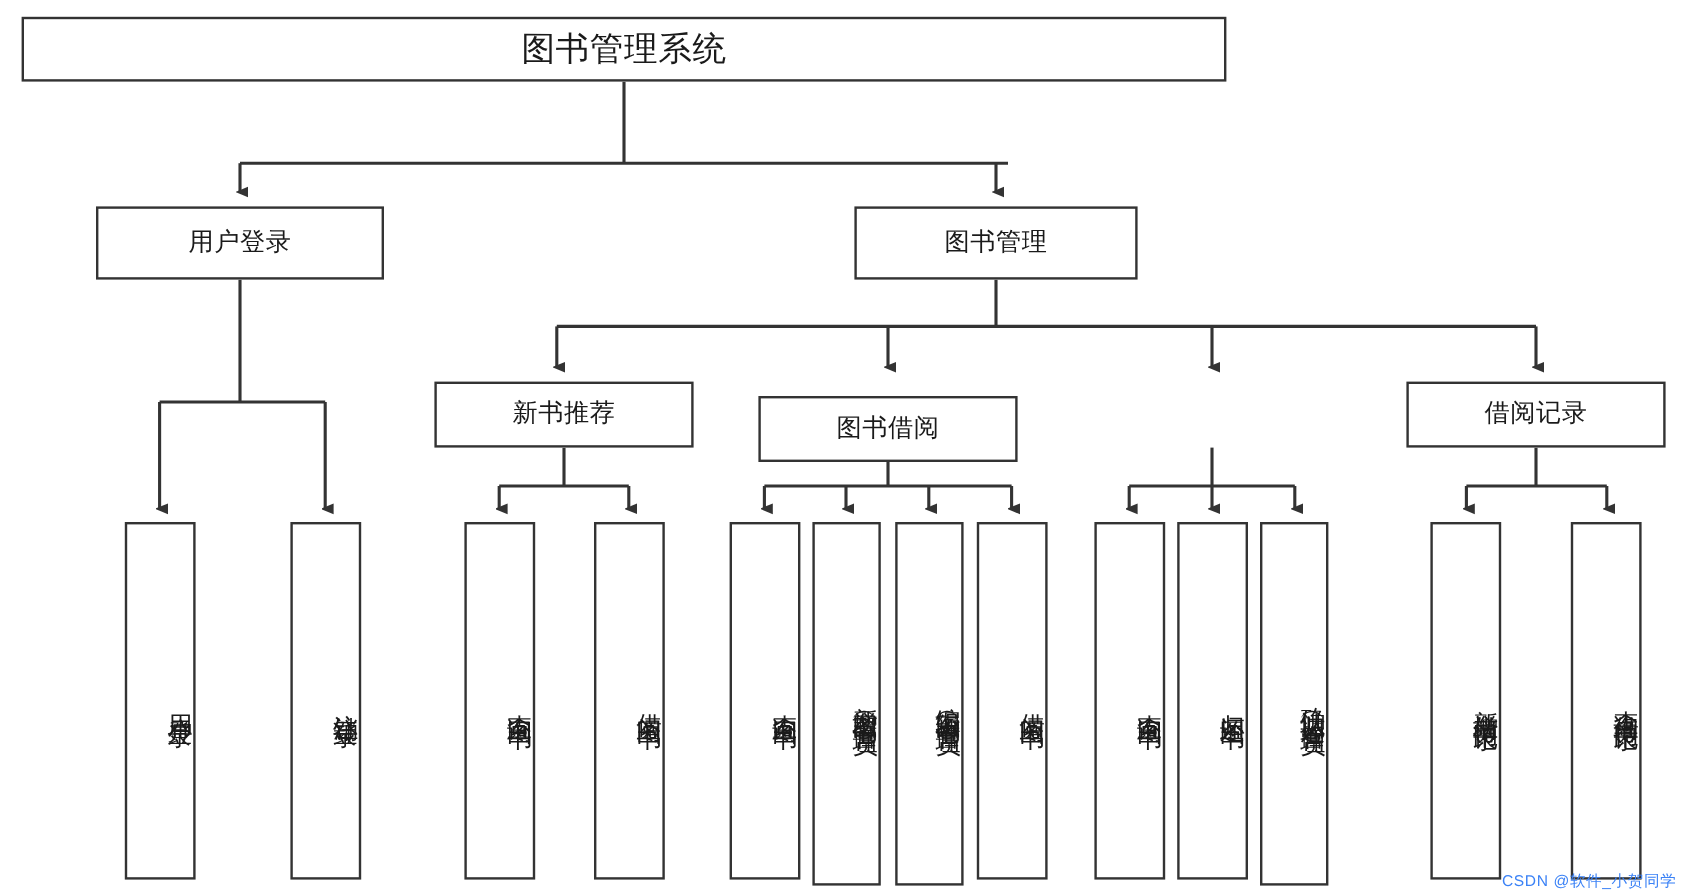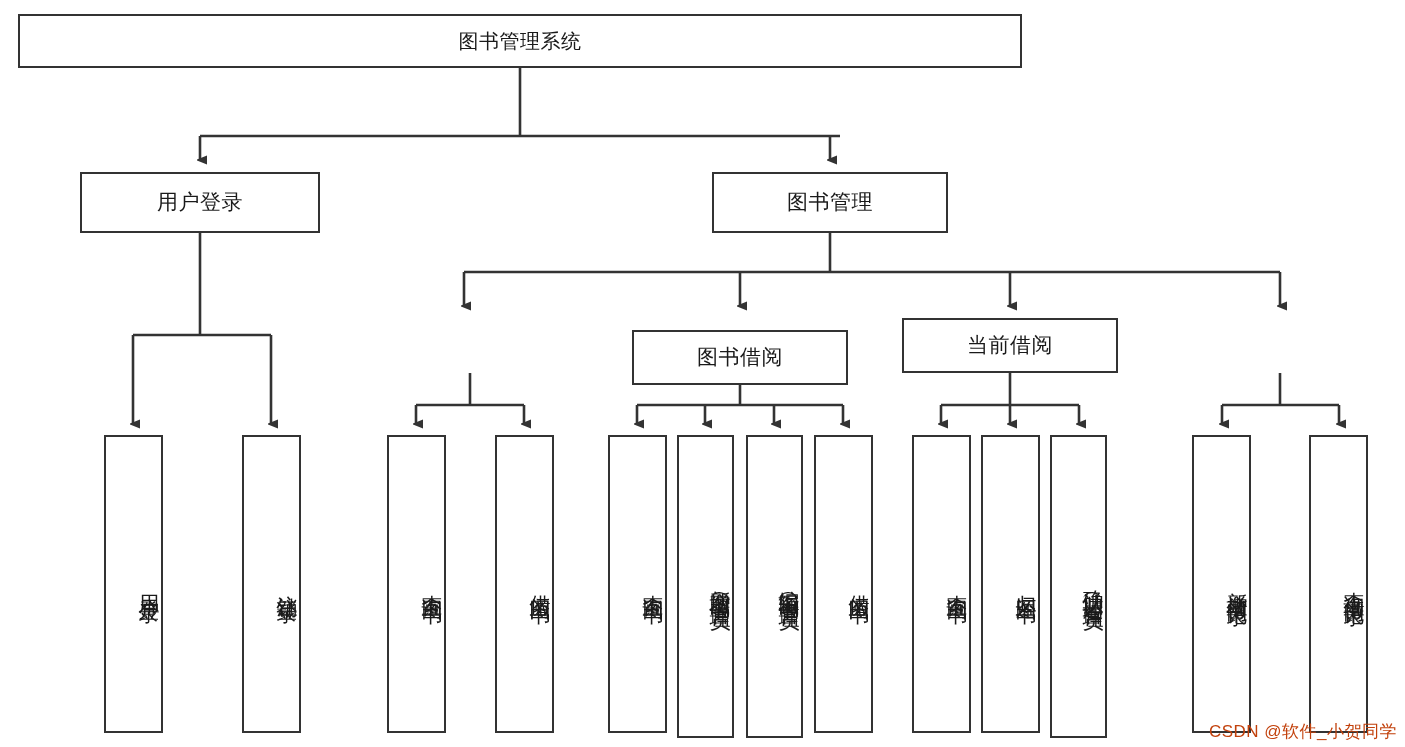--- a/index.html
+++ b/index.html
@@ -49,28 +49,28 @@
     align-items: flex-start;
     justify-content: center;
   }
   .node.vert .vlabel {
     writing-mode: vertical-rl;
     text-orientation: upright;
     display: block;
     white-space: nowrap;
   }
   #root-node {
-    font-size: 20px;
+    font-size: 28px;
   }
   .watermark {
     position: absolute;
     right: 8px;
     bottom: 4px;
-    font-size: 17px;
-    color: #c2410c;
+    font-size: 13px;
+    color: #3b82f6;
     white-space: nowrap;
     letter-spacing: 0.5px;
   }
 </style>
 </head>
 <body>
 
 <div id="canvas">
 
   <svg class="edges" viewBox="0 0 1405 747">
@@ -128,29 +128,32 @@
   </div>
 
   <div class="node horiz" style="left:80px; top:172px; width:240px; height:61px;">
     <span>用户登录</span>
   </div>
 
   <div class="node horiz" style="left:712px; top:172px; width:236px; height:61px;text-align:center;">
     <span>图书管理</span>
   </div>
 
+  <div class="node horiz" style="left:362px; top:318px; width:216px; height:55px;">
+    <span>新书推荐</span>
+  </div>
 
   <div class="node horiz" style="left:632px; top:318px; width:216px; height:55px;margin-top:12px;">
     <span>图书借阅</span>
   </div>
 
-  <div class="node horiz" style="left:902px; top:318px; width:216px; height:55px;">
-    <span>当前借阅</span>
-  </div>
-
+
+  <div class="node horiz" style="left:1172px; top:318px; width:216px; height:55px;">
+    <span>借阅记录</span>
+  </div>
 
   <div class="node vert" style="left:104px; top:435px; width:59px; height:298px;">
     <span class="vlabel">用户登录</span>
   </div>
 
   <div class="node vert" style="left:242px; top:435px; width:59px; height:298px;">
     <span class="vlabel">注销登录</span>
   </div>
 
   <div class="node vert" style="left:387px; top:435px; width:59px; height:298px;">

